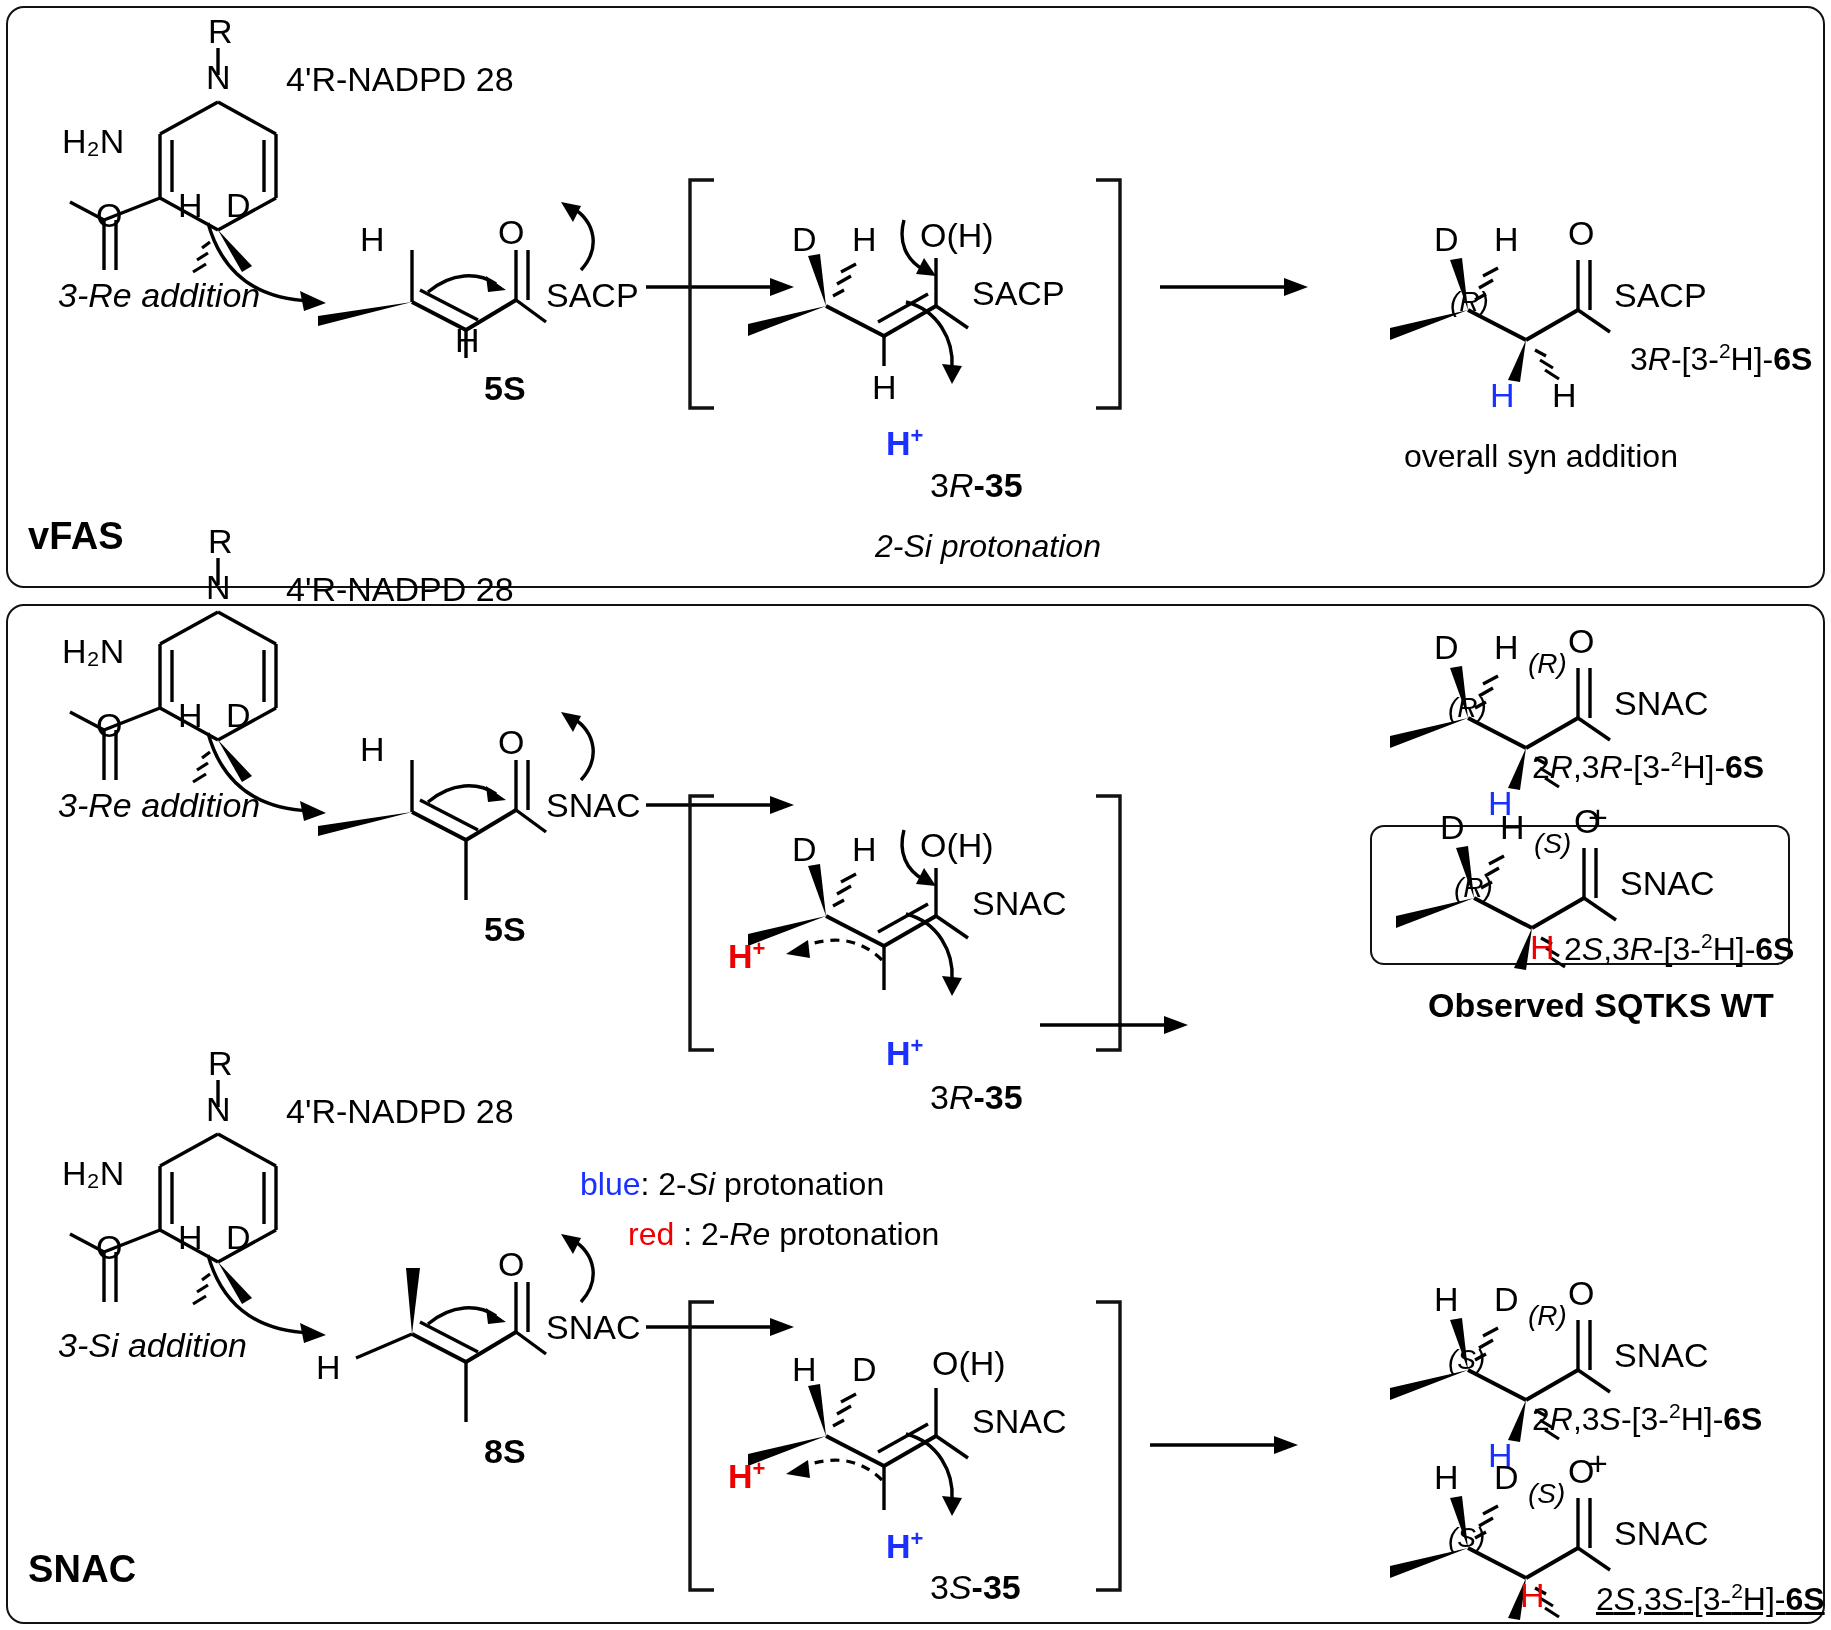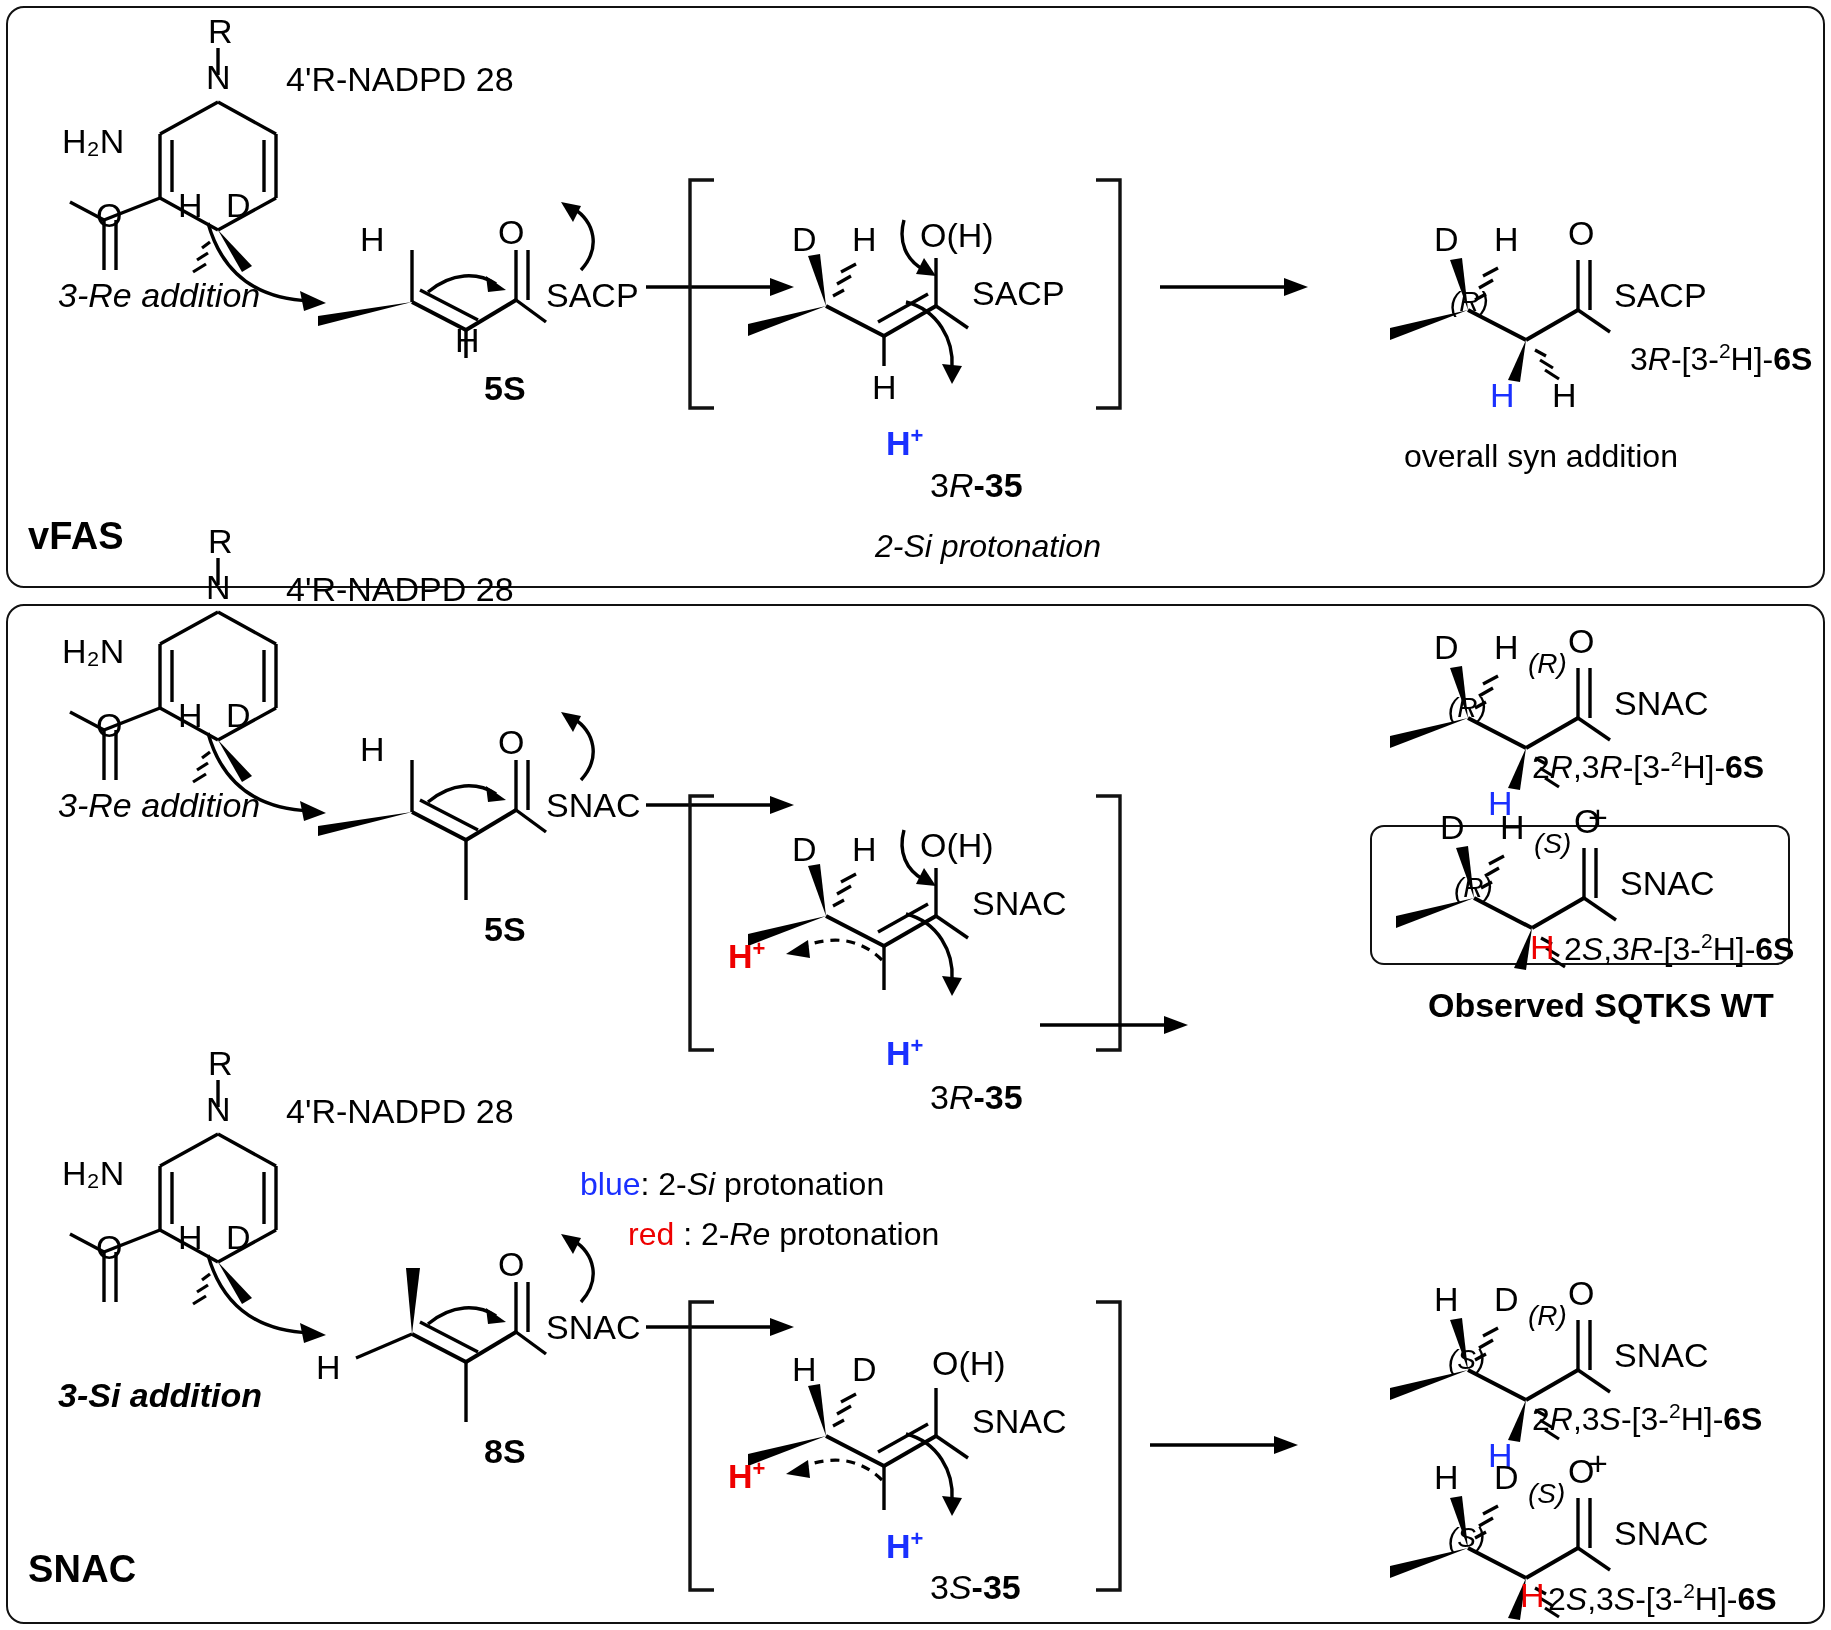--- a/index.html
+++ b/index.html
@@ -453,21 +453,21 @@
   <div class="txt f34" style="left:226px; top:1220px;">D</div>
   <div class="txt f34" style="left:286px; top:1094px;">
     <span>4'R-NADPD 28</span>
   </div>
 
   <svg style="left:200px; top:1247px; width:160px; height:110px;" viewBox="0 0 160 110">
     <path class="curve" d="M8,8 C22,58 56,84 110,86"></path>
     <polygon class="wedge" points="126,88 100,76 104,96"></polygon>
   </svg>
 
-  <div class="txt f34 ital" style="left:58px; top:1378px;font-weight:bold;">
+  <div class="txt f34 ital" style="left:58px; top:1328px;">
     <span>3-Si addition</span>
   </div>
 
   <svg style="left:300px; top:1262px; width:260px; height:170px;" viewBox="0 0 260 170">
 
     <polygon class="wedge" points="112,72 106,6 120,6"></polygon>
     <line class="bond" x1="112" y1="72" x2="166" y2="100"></line>
     <line class="bond-thin" x1="120" y1="60" x2="178" y2="90"></line>
 
     <line class="bond-thin" x1="112" y1="72" x2="56" y2="96"></line>
@@ -590,17 +590,17 @@
     <line class="bond-thin" x1="210" y1="70" x2="210" y2="20"></line>
     <line class="bond-thin" x1="198" y1="70" x2="230" y2="92"></line>
   </svg>
   <div class="txt f34" style="left:1434px; top:1460px;">H</div>
   <div class="txt f34" style="left:1494px; top:1460px;">D</div>
   <div class="txt f34" style="left:1568px; top:1454px;">O</div>
   <div class="txt f34" style="left:1614px; top:1516px;">SNAC</div>
   <div class="txt f28 ital" style="left:1528px; top:1480px;">(S)</div>
   <div class="txt f28 ital" style="left:1448px; top:1524px;">(S)</div>
   <div class="txt f34 red" style="left:1520px; top:1578px;">H</div>
-  <div class="txt f32" style="left:1548px; top:1580px;">
+  <div class="txt f32" style="left:1596px; top:1580px;text-decoration:underline;">
     <span>2</span><span class="ital">S</span><span>,3</span><span class="ital">S</span><span>-[3-</span><sup style="font-size:21px;">2</sup><span>H]-</span><span class="bold">6S</span>
   </div>
 
 </div>
 
 </body></html>

